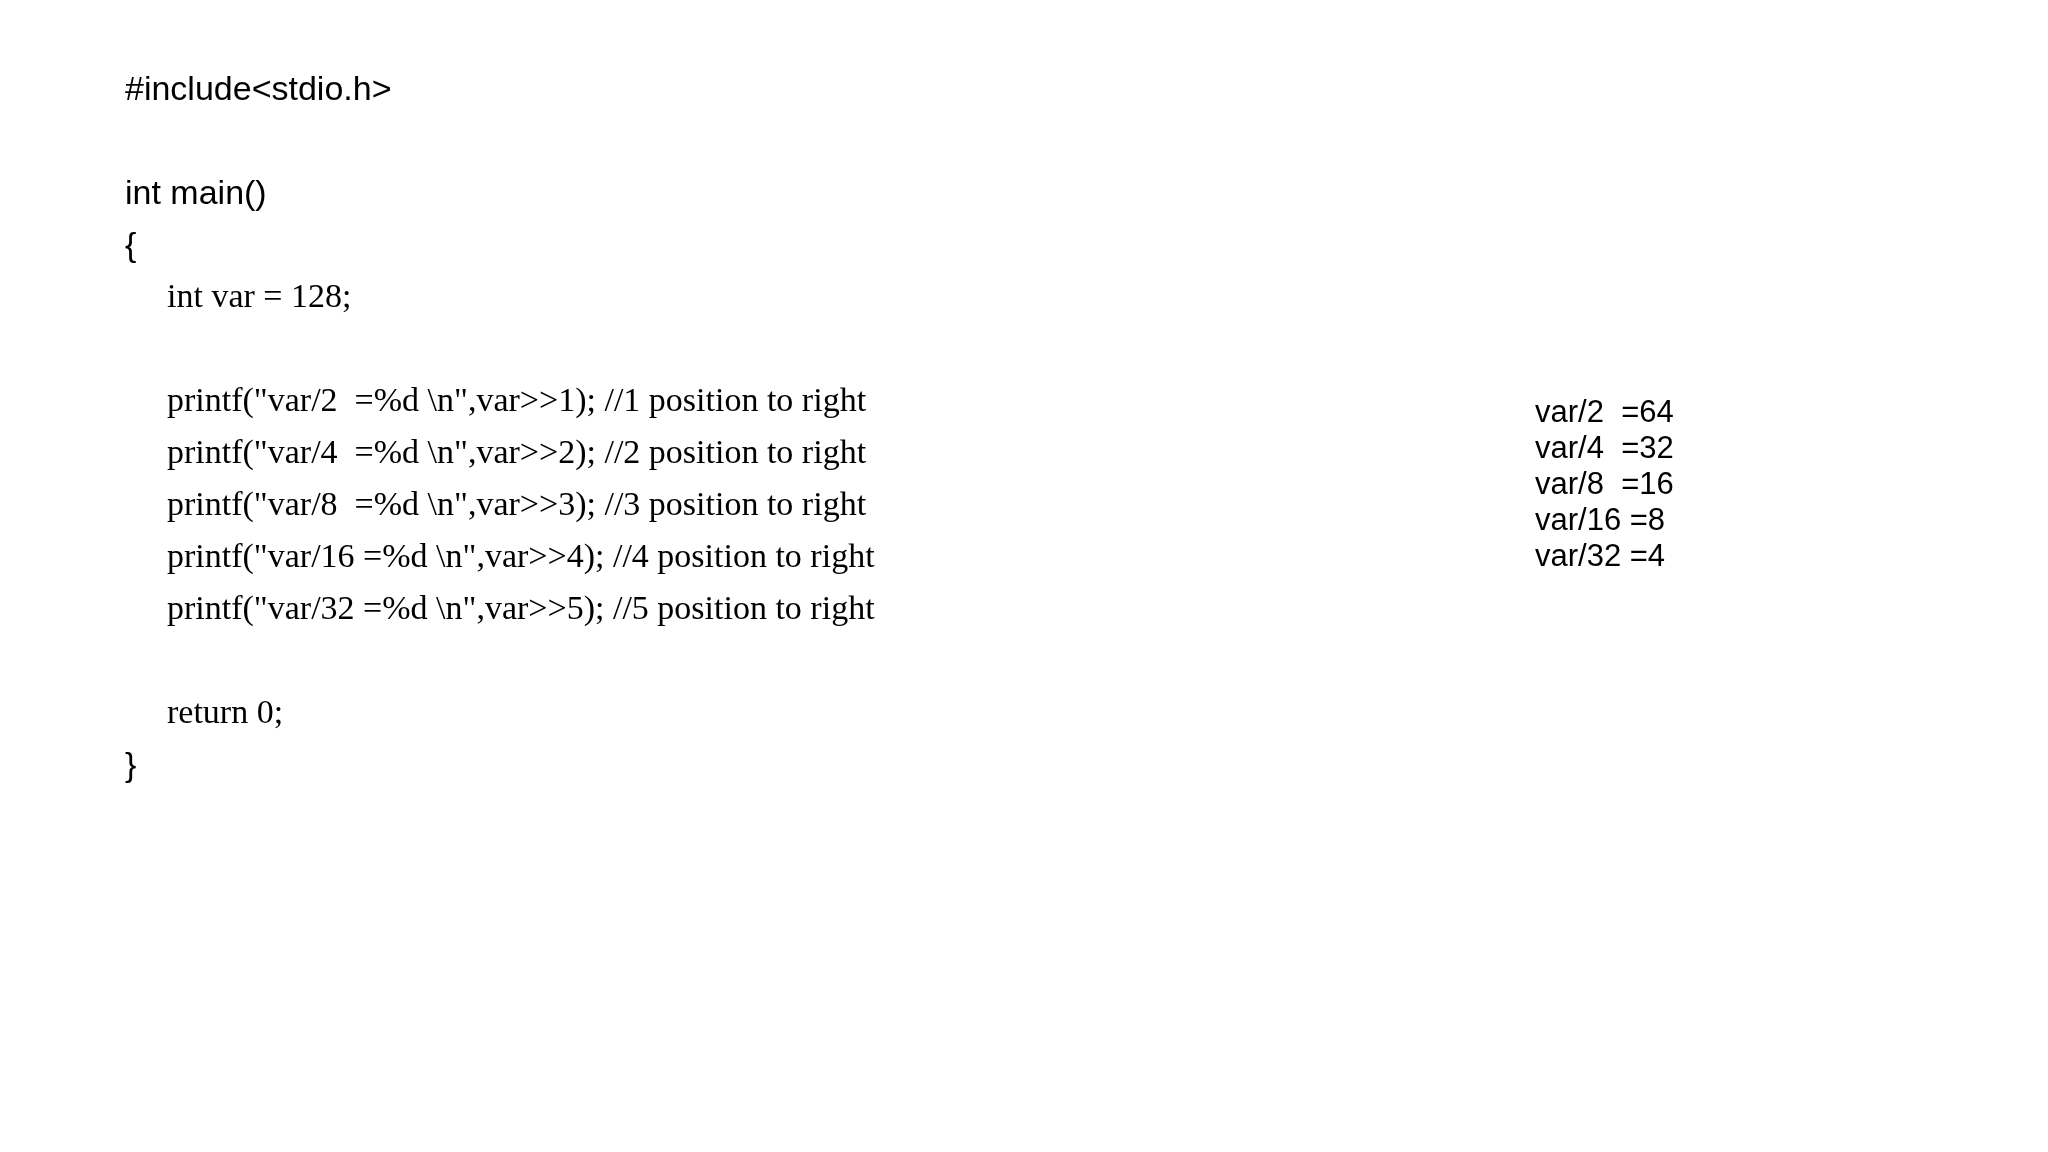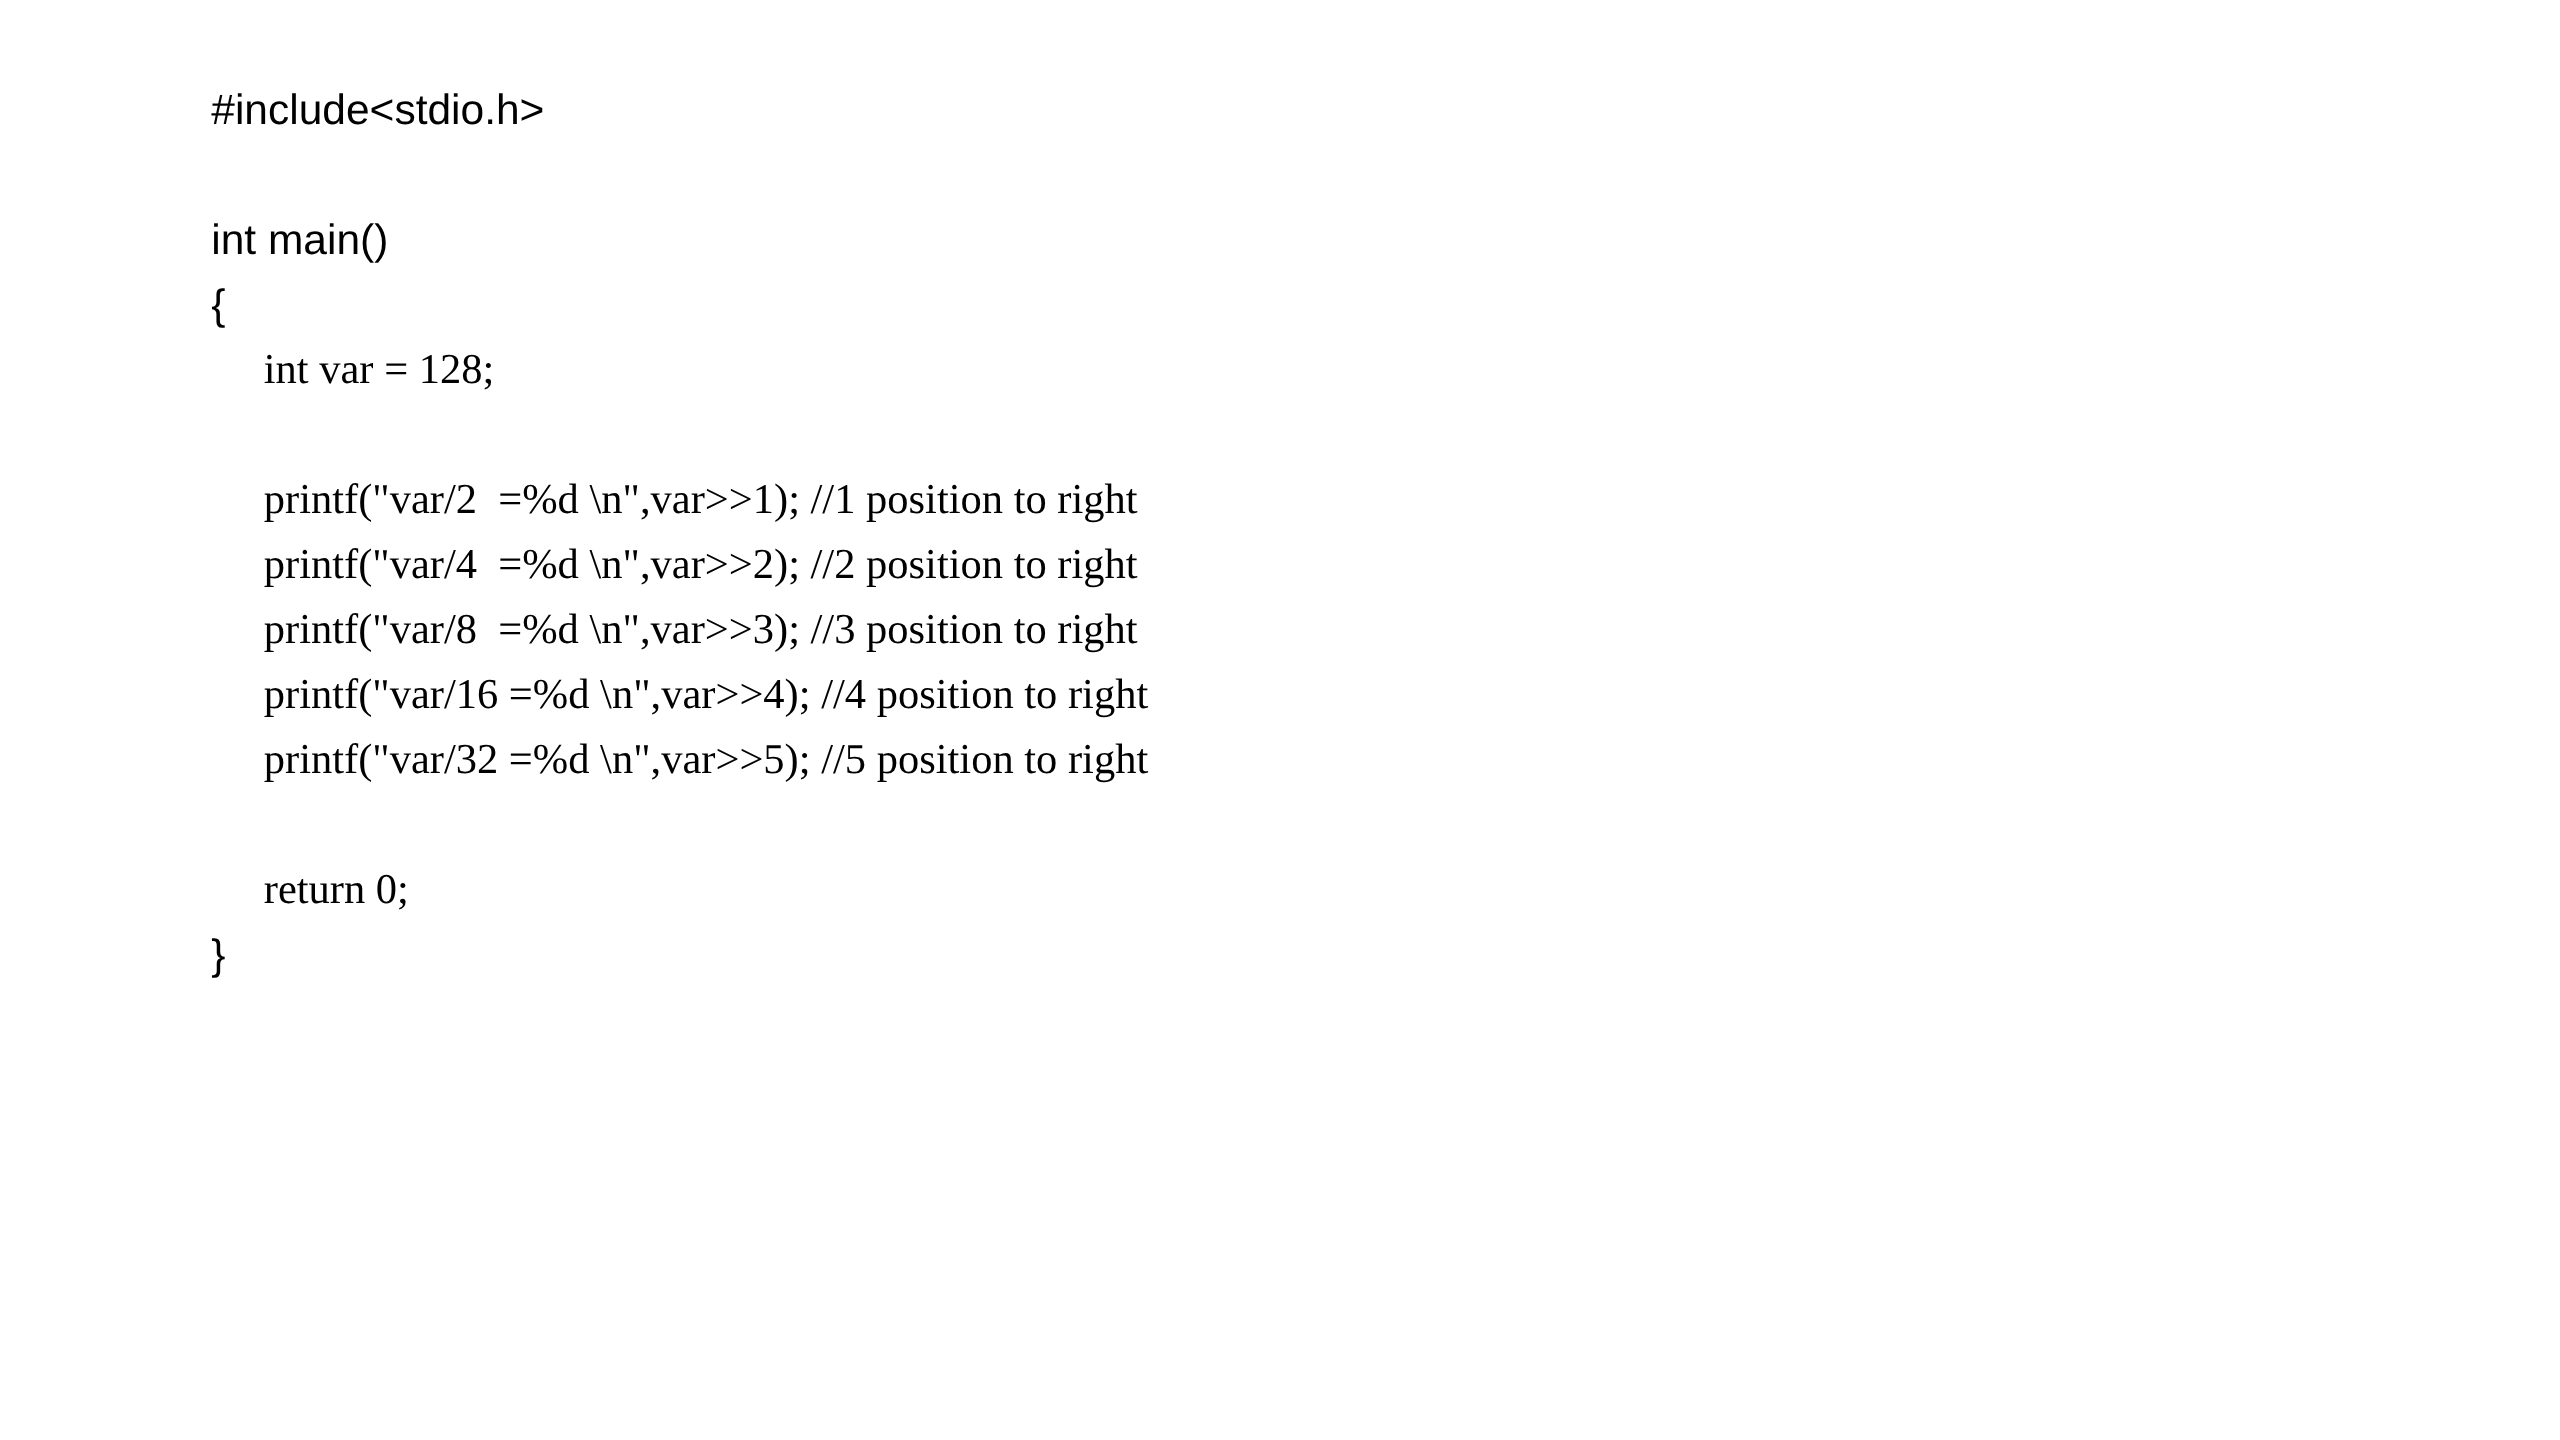--- a/index.html
+++ b/index.html
@@ -33,21 +33,20 @@
     font-family: "Liberation Sans", sans-serif;
     font-size: 34px;
     line-height: 52px;
     color: #000000;
     letter-spacing: 0px;
   }
   .code-line {
     white-space: pre;
     display: block;
     min-height: 52px;
-    margin-left: 44px;
   }
   .code-line.blank {
     height: 52px;
   }
   .indent-1 {
     padding-left: 42px;
     font-family: Liberation Serif, serif;
   }
 
   
@@ -67,14 +66,15 @@
     min-height: 36px;
   }
 </style>
 </head>
 <body>
 
 <div class="slide">
 
   <pre class="code-block"><span class="code-line">#include&lt;stdio.h&gt;</span><span class="code-line blank"></span><span class="code-line">int main()</span><span class="code-line">{</span><span class="code-line indent-1">int var = 128;</span><span class="code-line blank indent-1"></span><span class="code-line indent-1">printf("var/2  =%d \n",var&gt;&gt;1); //1 position to right</span><span class="code-line indent-1">printf("var/4  =%d \n",var&gt;&gt;2); //2 position to right</span><span class="code-line indent-1">printf("var/8  =%d \n",var&gt;&gt;3); //3 position to right</span><span class="code-line indent-1">printf("var/16 =%d \n",var&gt;&gt;4); //4 position to right</span><span class="code-line indent-1">printf("var/32 =%d \n",var&gt;&gt;5); //5 position to right</span><span class="code-line blank indent-1"></span><span class="code-line indent-1">return 0;</span><span class="code-line">}</span></pre>
 
+  <pre class="output-block"><span class="output-line">var/2  =64</span><span class="output-line">var/4  =32</span><span class="output-line">var/8  =16</span><span class="output-line">var/16 =8</span><span class="output-line">var/32 =4</span></pre>
 
 </div>
 
 </body></html>

